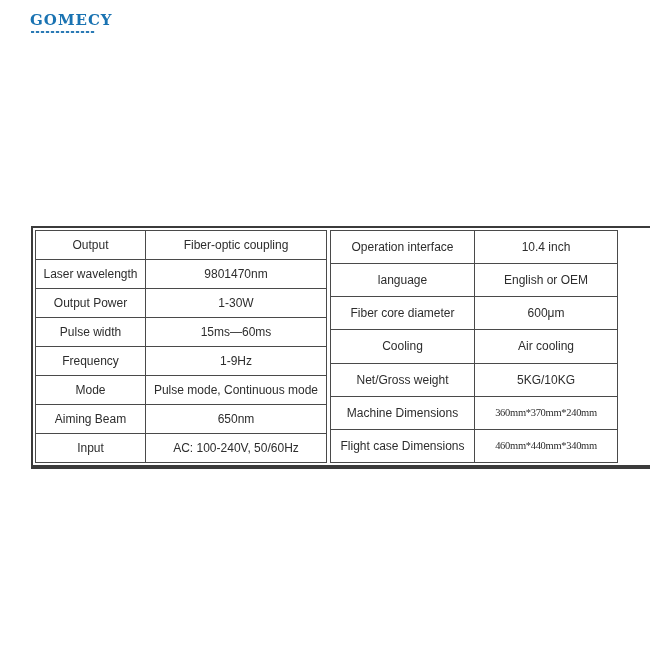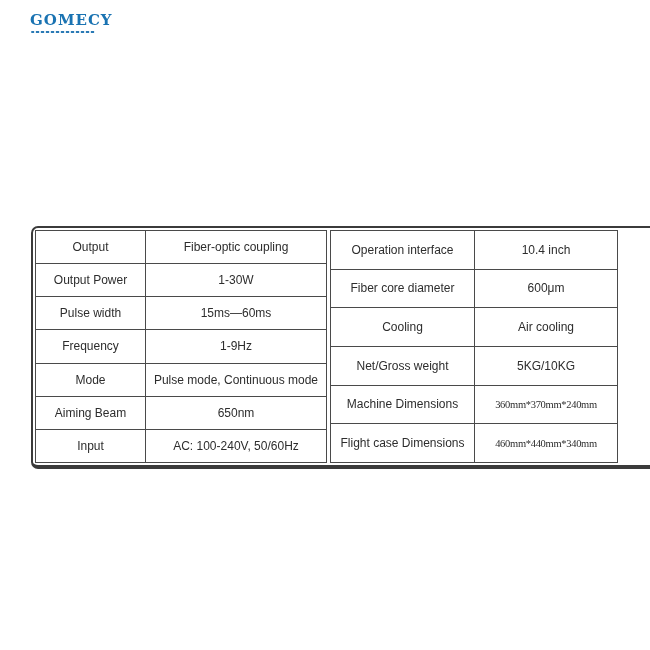--- a/index.html
+++ b/index.html
@@ -1,15 +1,15 @@
 <!DOCTYPE html>
 <html><head>
 <meta charset="utf-8">
 <style>
-  * { margin: 0; padding: 0; box-sizing: border-box; border-radius: 7px; }
+  * { margin: 0; padding: 0; box-sizing: border-box; }
   html, body { width: 650px; height: 650px; background: #ffffff; }
   body { font-family: "Liberation Sans", sans-serif; position: relative; overflow: hidden; }
 
   .page { position: absolute; left: 0; top: 0; width: 650px; height: 650px; background: #ffffff; }
 
   
   .logo {
     position: absolute; left: 30px; top: 11px;
     font-family: "DejaVu Serif", serif;
     font-weight: bold; font-size: 15px; letter-spacing: 1px;
@@ -49,20 +49,24 @@
 
   <div class="spec-frame">
 
     <table class="t-left">
       <tbody>
         <tr>
           <td class="label">Output</td>
           <td class="value">Fiber-optic coupling</td>
         </tr>
         <tr>
+          <td class="label">Laser wavelength</td>
+          <td class="value">9801470nm</td>
+        </tr>
+        <tr>
           <td class="label">Output Power</td>
           <td class="value">1-30W</td>
         </tr>
         <tr>
           <td class="label">Pulse width</td>
           <td class="value">15ms—60ms</td>
         </tr>
         <tr>
           <td class="label">Frequency</td>
           <td class="value">1-9Hz</td>
@@ -82,20 +86,24 @@
       </tbody>
     </table>
 
     <table class="t-right">
       <tbody>
         <tr>
           <td class="label">Operation interface</td>
           <td class="value">10.4 inch</td>
         </tr>
         <tr>
+          <td class="label">language</td>
+          <td class="value">English or OEM</td>
+        </tr>
+        <tr>
           <td class="label">Fiber core diameter</td>
           <td class="value">600μm</td>
         </tr>
         <tr>
           <td class="label">Cooling</td>
           <td class="value">Air cooling</td>
         </tr>
         <tr>
           <td class="label">Net/Gross weight</td>
           <td class="value">5KG/10KG</td>

